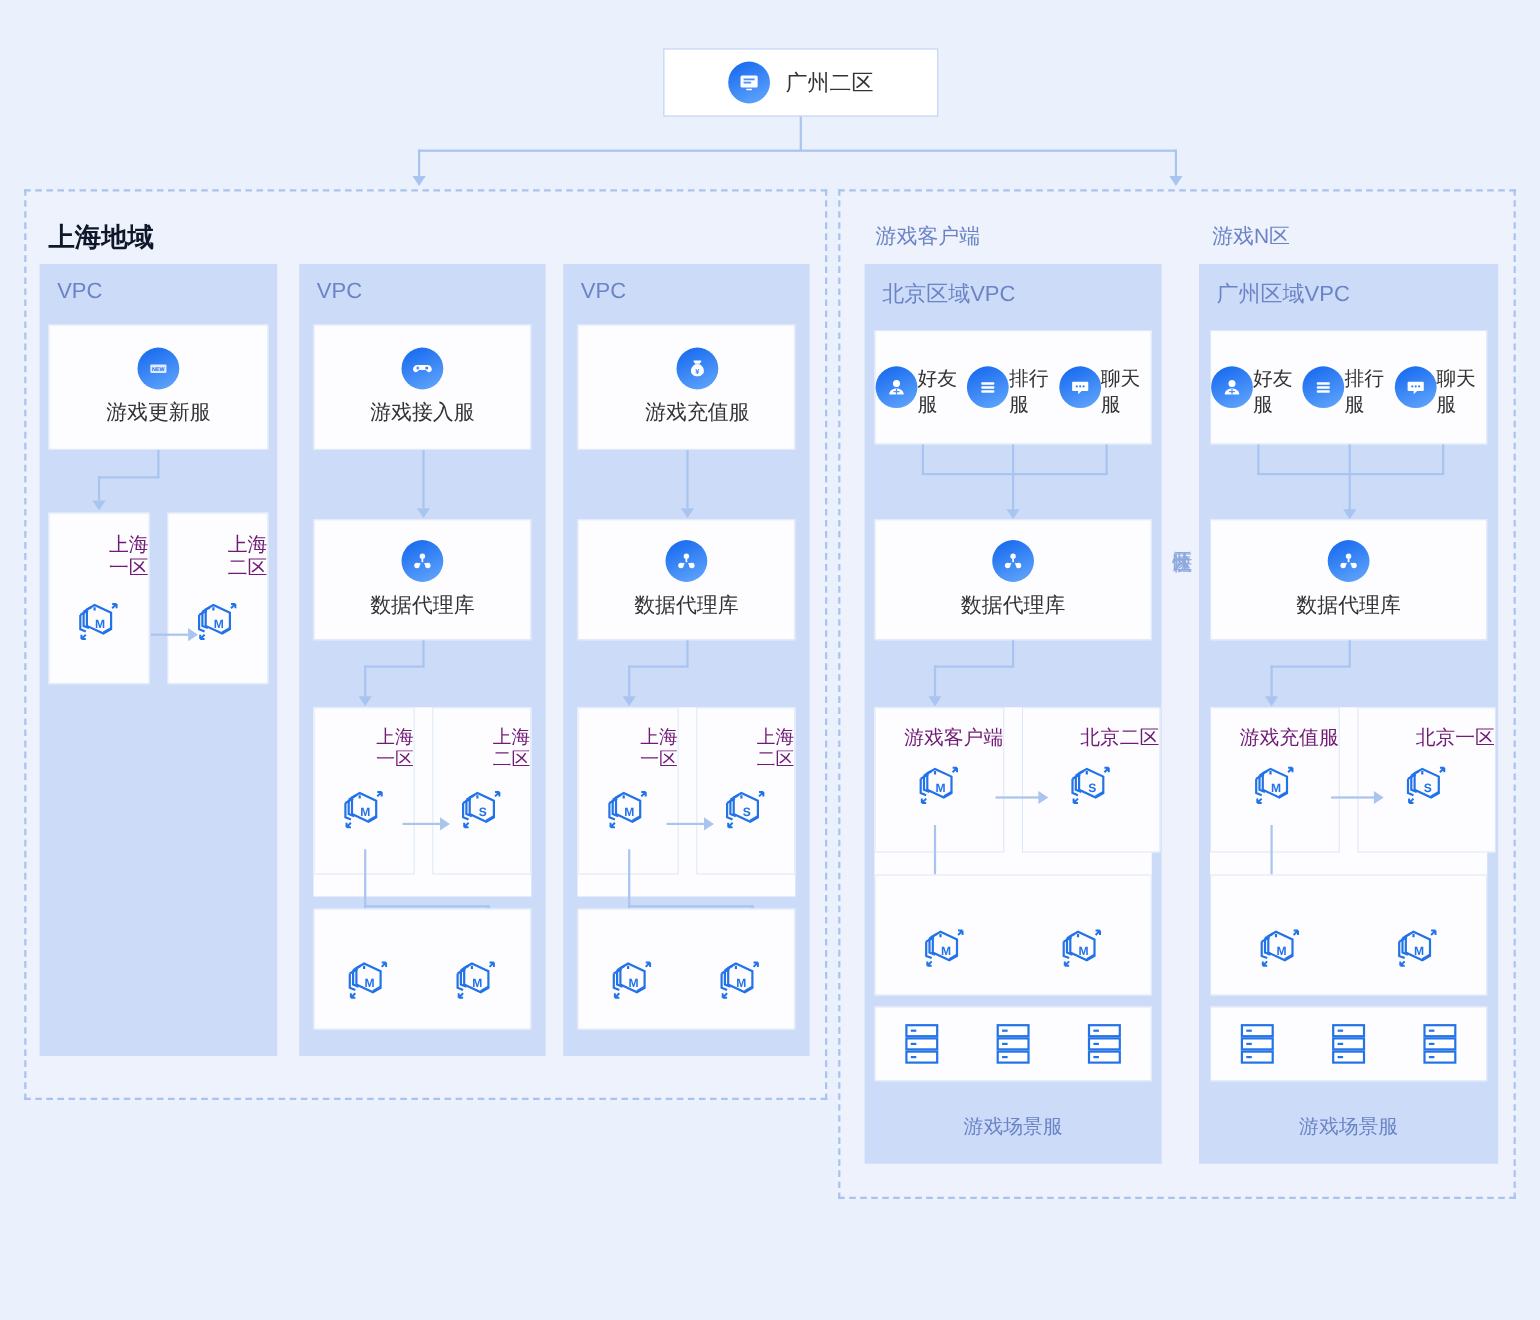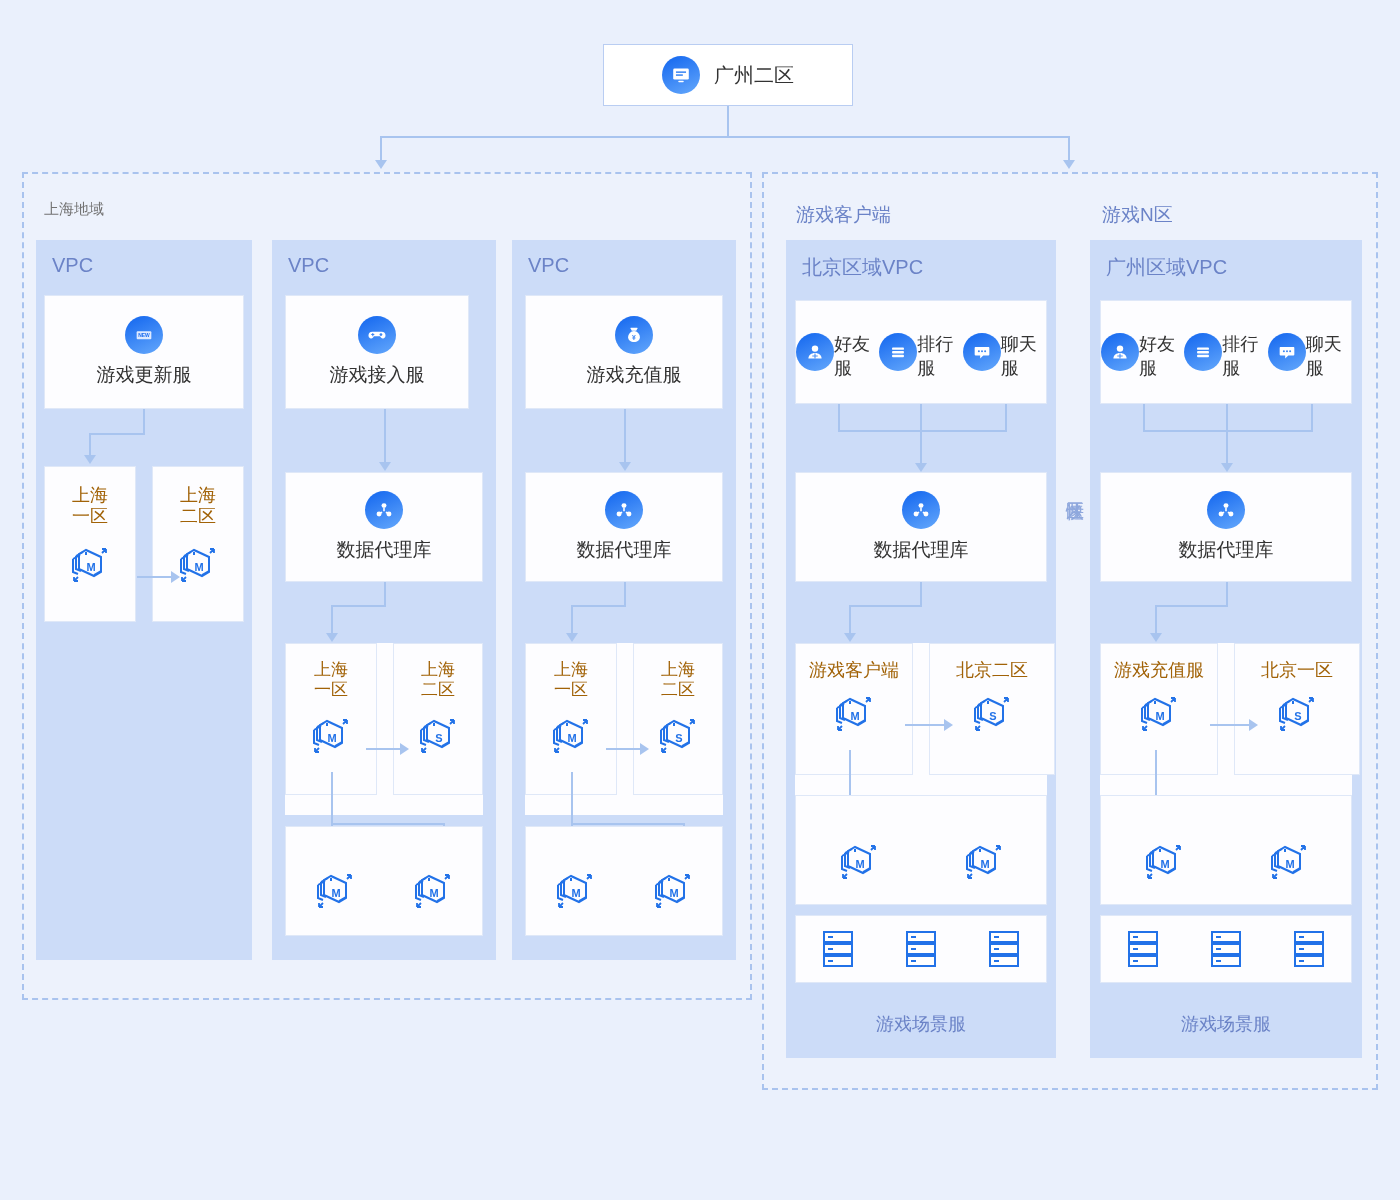--- a/index.html
+++ b/index.html
@@ -20,21 +20,21 @@
   }
   .client-label{font-size:20px;color:#333;}
 
   
   .dashed{
     border:2px dashed #a9c3ee;background:rgba(255,255,255,0.18);
   }
   .region-left{left:22px;top:172px;width:730px;height:828px;}
   .region-right{left:762px;top:172px;width:616px;height:918px;}
   .region-title{
-    font-size:15px;color:#737373;
+    font-size:24px;color:#0f172a;font-weight:bold;
   }
 
   
   .zone-title{font-size:19px;color:#6b83c7;}
 
   
   .vpc{
     background:#ccdcf8;
   }
   .vpc-title{
@@ -42,21 +42,21 @@
   }
 
   
   .card{background:#fdfdff;border:1px solid #dfe8f8;}
   .card-plain{background:#fdfdff;}
   .svc{
     display:flex;flex-direction:column;align-items:center;justify-content:center;
   }
   .svc-label{font-size:19px;color:#333;margin-top:8px;}
 
-  .node-label{font-size:18px;color:#a16207;line-height:1.15;text-align:center;}
+  .node-label{font-size:18px;color:#701a75;line-height:1.15;text-align:right;}
   .node-label.small{font-size:17px;}
 
   
   .ic{
     width:38px;height:38px;border-radius:50%;
     background:linear-gradient(155deg,#1a6cf0 10%,#5ea3fb 92%);
     display:flex;align-items:center;justify-content:center;flex:none;
   }
   .ic svg{display:block;}
 
@@ -160,21 +160,21 @@
       </g>
     </svg>
   </div>
 </div>
 <div class="abs ln lnh" style="left:137px;top:576px;width:34px;"></div>
 <div class="abs arw arw-r" style="left:171px;top:571px;"></div>
 
 <div class="abs vpc" style="left:272px;top:240px;width:224px;height:720px;">
   <div class="vpc-title">VPC</div>
 </div>
-<div class="abs card svc" style="left:285px;top:295px;width:184px;height:114px;">
+<div class="abs card svc" style="left:285px;top:295px;width:198px;height:114px;">
   <span class="ic">
     <svg width="22" height="22" viewBox="0 0 24 24">
       <path d="M7 8.5h10a4.3 4.3 0 0 1 4.3 4.3 2.8 2.8 0 0 1-5 1.8l-1-1.2H8.7l-1 1.2a2.8 2.8 0 0 1-5-1.8A4.3 4.3 0 0 1 7 8.5z" fill="#ffffff"></path>
       <rect x="5.6" y="10.9" width="3.6" height="1.2" rx="0.6" fill="#3c86f4"></rect>
       <rect x="6.8" y="9.7" width="1.2" height="3.6" rx="0.6" fill="#3c86f4"></rect>
       <circle cx="16.3" cy="11.5" r="1.5" fill="#3c86f4"></circle>
     </svg>
   </span>
   <span class="svc-label">游戏接入服</span>
 </div>

